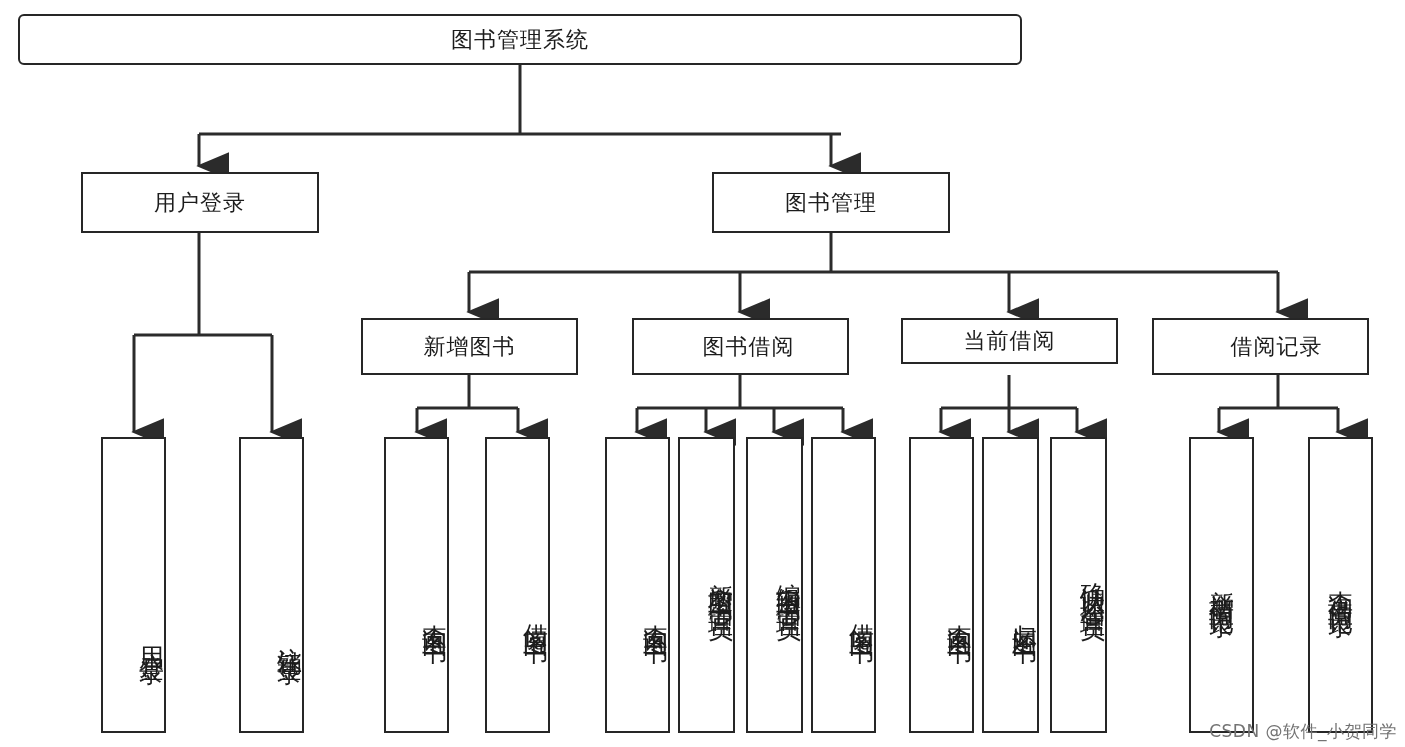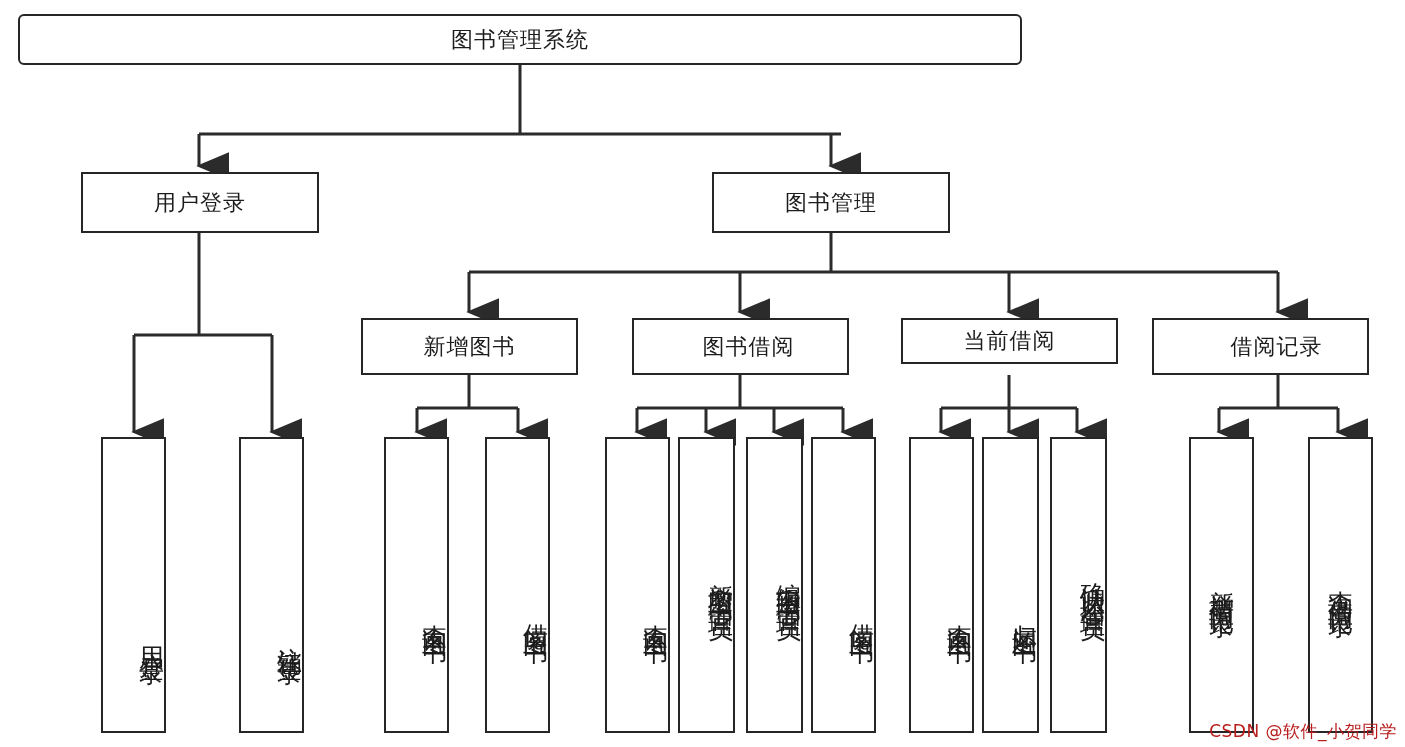--- a/index.html
+++ b/index.html
@@ -54,21 +54,21 @@
   .node.v .vtext {
     writing-mode: vertical-rl;
     text-orientation: upright;
     white-space: nowrap;
   }
   #watermark {
     position: absolute;
     right: 8px;
     bottom: 4px;
     font-size: 17px;
-    color: #b91c1c;
+    color: #737373;
     letter-spacing: 0.5px;
     white-space: nowrap;
   }
 </style>
 </head>
 <body>
 
 <div id="canvas">
 
   <svg id="wires" width="1405" height="747" viewBox="0 0 1405 747">

